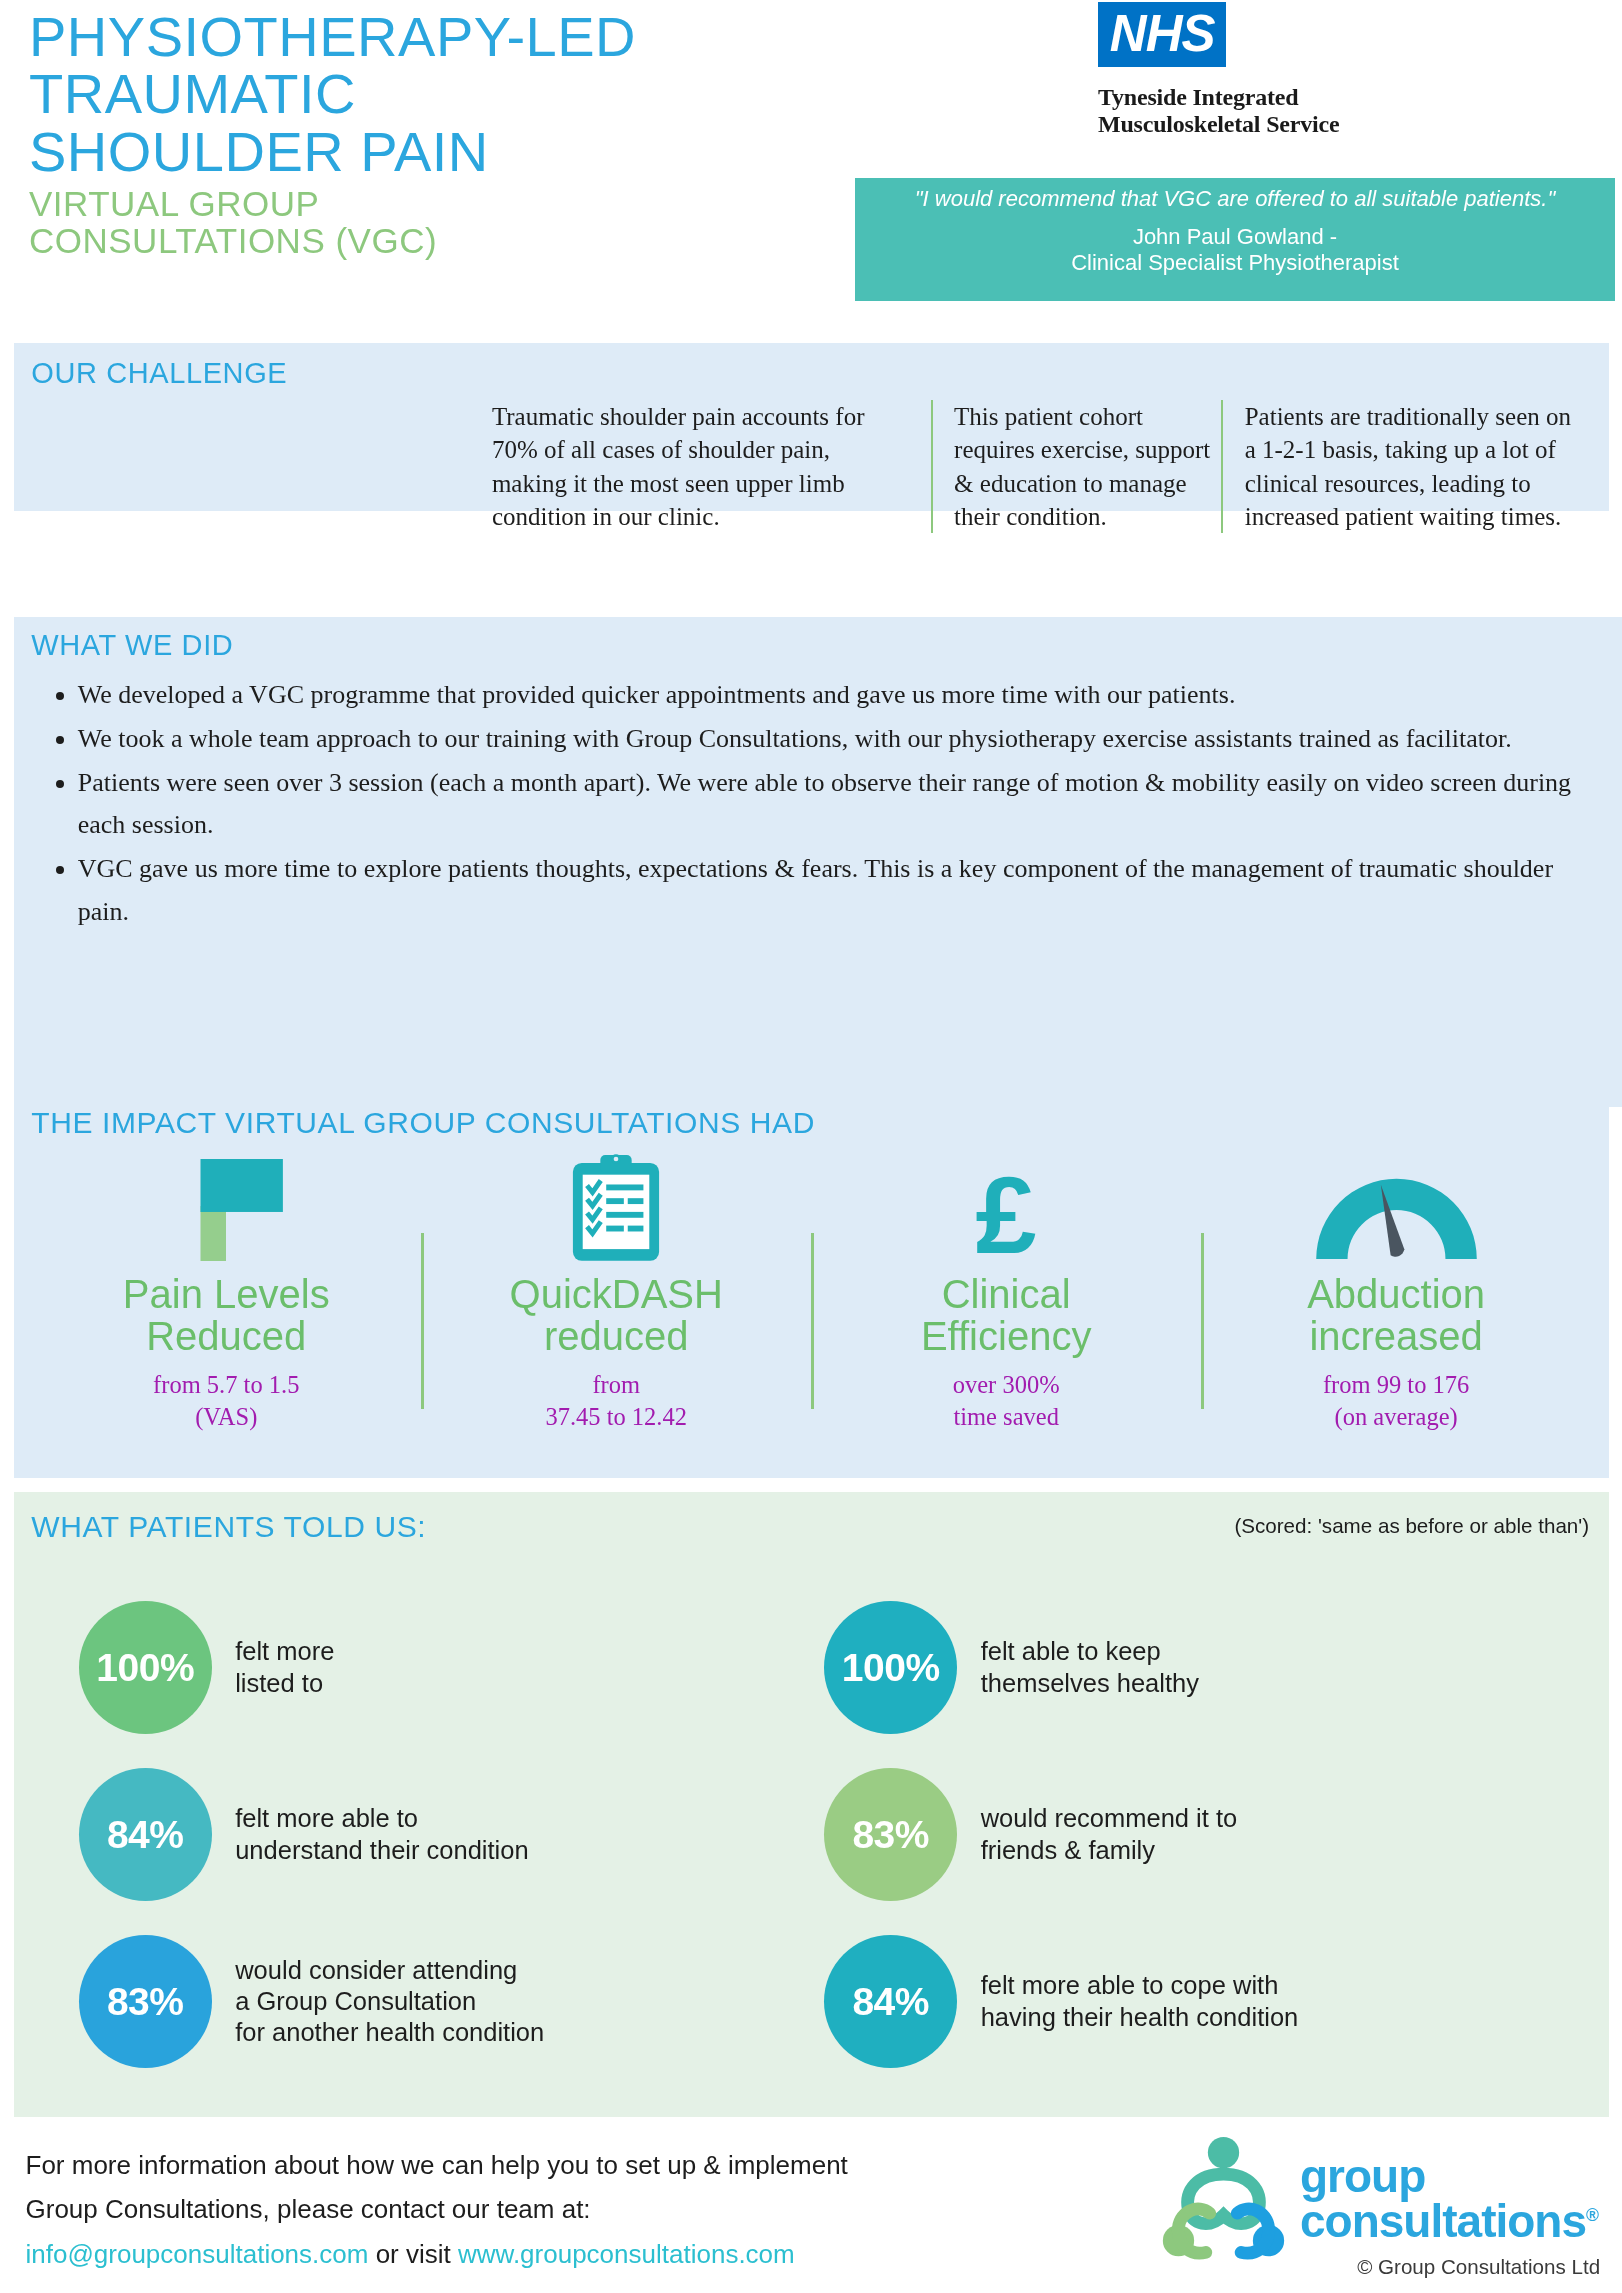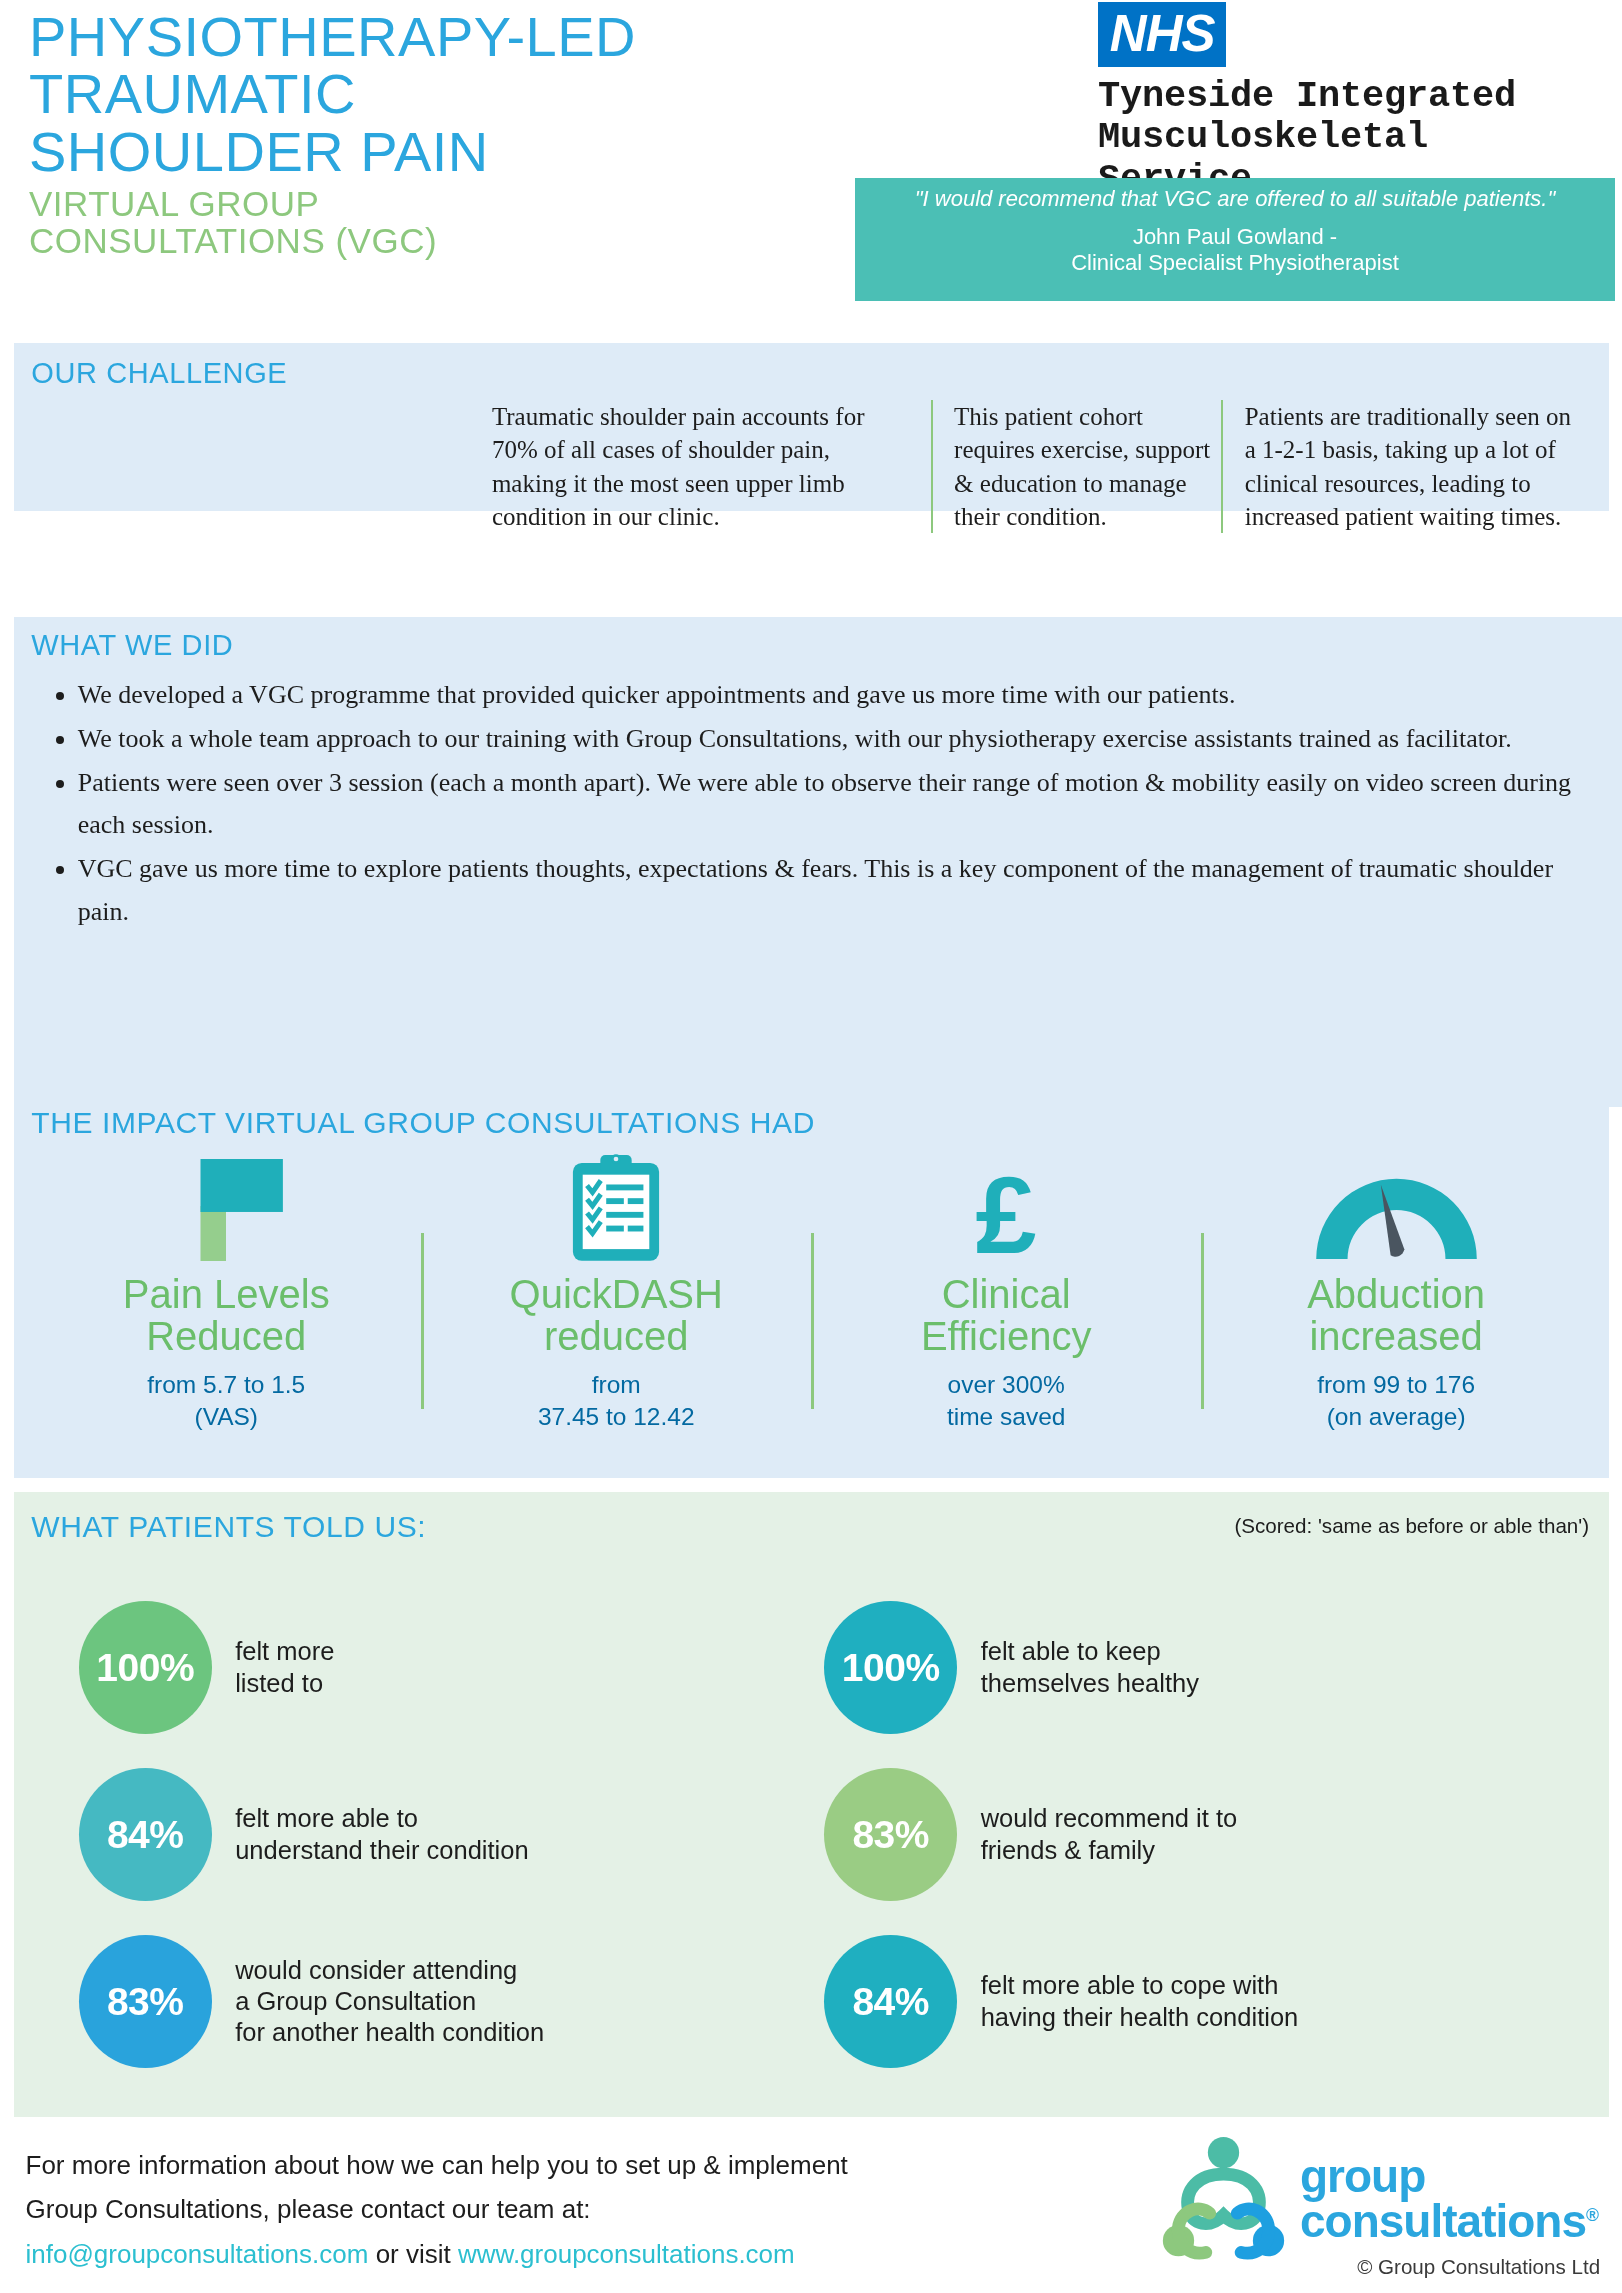--- a/index.html
+++ b/index.html
@@ -27,23 +27,23 @@
 
   .nhs-logo{position:absolute;left:1098px;top:2px;width:461px;}
   .nhs-badge{
     display:inline-block;background:#0072C6;color:#fff;
     font-weight:bold;font-style:italic;
     font-size:51px;line-height:59px;
     padding:2px 11.8px 3.9px 11.8px;letter-spacing:-1px;
     font-family:"Liberation Sans", sans-serif;
   }
   .nhs-trust{
-    margin-top:9px;color:#1a1a1a;font-weight:bold;
-    font-size:37px;line-height:1.12;letter-spacing:-0.2px;
-    font-family:Liberation Mono, monospace;
+    margin-top:17px;color:#1a1a1a;font-weight:bold;
+    font-size:24px;line-height:1.12;letter-spacing:-0.2px;
+    font-family:Liberation Serif, serif;
   }
 
   .quote-box{
     position:absolute;left:855px;top:178px;width:760px;height:123px;
     background:#4BBFB5;color:#ffffff;
     box-sizing:border-box;padding:7.8px 15.7px 5.9px 15.7px;text-align:center;
   }
   .quote-text{font-style:italic;font-size:22px;line-height:1.15;}
   .quote-attr{font-size:22px;line-height:1.17;margin-top:12.7px;}
 
@@ -88,22 +88,22 @@
   }
   .impact-cell + .impact-cell::before{
     content:"";position:absolute;left:0;top:78px;bottom:23.5px;
     width:2.9px;background:#8DC87E;
   }
   .icon-wrap{height:106px;display:flex;align-items:flex-end;justify-content:center;}
   .impact-title{
     color:#6BBE6B;font-size:40px;line-height:1.06;margin-top:11.8px;font-weight:400;
   }
   .impact-note{
-    font-family:Liberation Sans, sans-serif;
-    font-size:24.5px;line-height:1.28;color:#0369a1;margin-top:11.8px;
+    font-family:Liberation Serif, serif;
+    font-size:24.5px;line-height:1.28;color:#a21caf;margin-top:11.8px;
   }
 
   
   #patients{left:13.7px;top:1492px;width:1595px;height:625px;}
   #patients .sec-head{position:absolute;left:17.6px;top:17.6px;font-size:30px;letter-spacing:0.6px;}
   .scored{
     position:absolute;right:19.6px;top:21.6px;
     font-size:20.6px;color:#1d1d1d;
   }
   .stat-grid{

